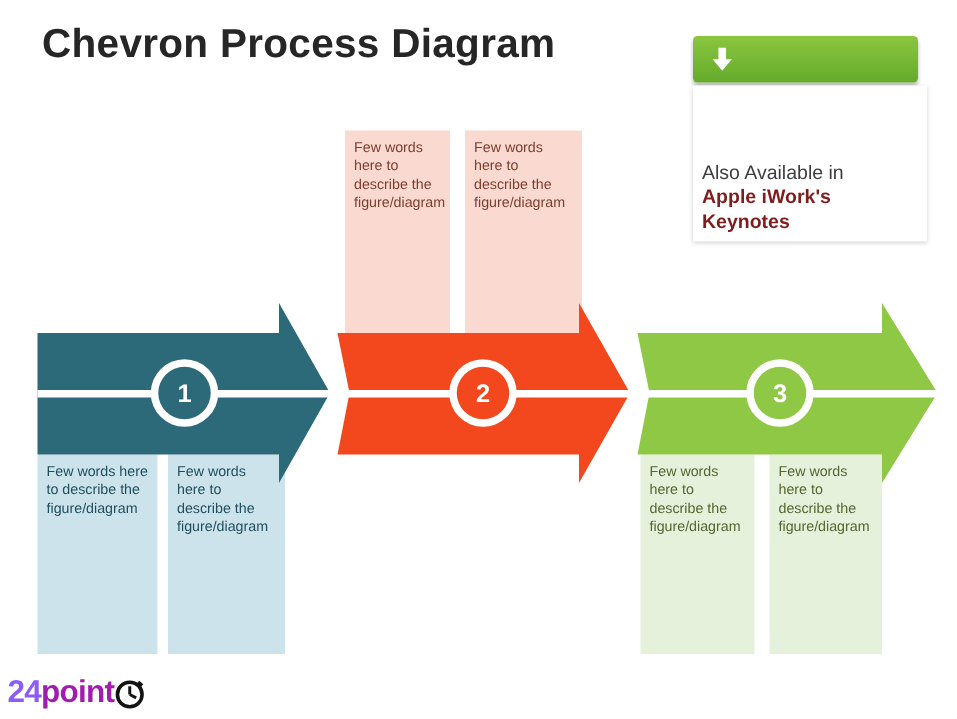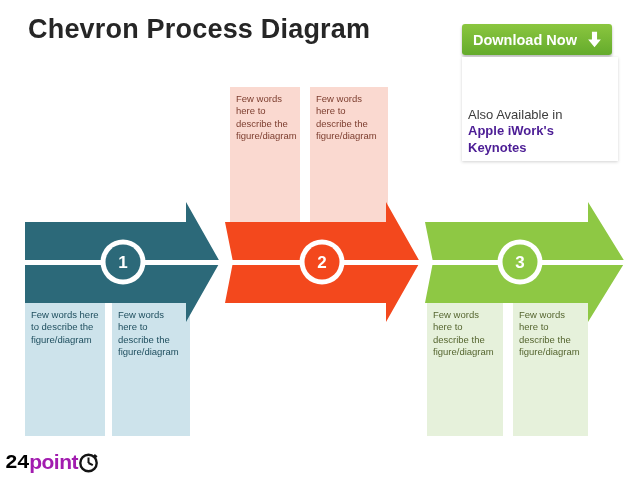--- a/index.html
+++ b/index.html
@@ -12,21 +12,21 @@
 
   
   .dl-btn { position:absolute; left:462px; top:24px; width:150px; height:31px;
             background:linear-gradient(#8BC63F,#64AB2C); border-radius:3px;
             display:flex; align-items:center; padding:0 9px 0 11px;
             box-shadow:0 2px 3px rgba(0,0,0,0.28); cursor:pointer; }
   .dl-btn span { color:#fff; font-weight:bold; font-size:14.5px; flex:1; }
   .avail { position:absolute; left:462px; top:57px; width:156px; background:#fff;
            box-shadow:0 1px 3px rgba(0,0,0,0.18); padding:4px 6px 5px 6px; }
   .avail .l1 { font-size:13px; color:#3d3d3d; line-height:1.25;margin-top:46px; }
-  .avail .l2 { font-size:13px; color:#4c1d95; font-weight:bold; line-height:1.25; }
+  .avail .l2 { font-size:13px; color:#7f1d1d; font-weight:bold; line-height:1.25; }
 
   
   .pbox { position:absolute; font-size:9.5px; line-height:1.3; padding:6px 6px;
           z-index:1; }
   .pink  { background:#FAD9D0; color:#7C3D2E; }
   .blue  { background:#CDE3EB; color:#1E4E5E; }
   .greenb{ background:#E6F1DB; color:#55652F; }
   .pink-1  { left:230px; top:87px;  width:70px; height:143px; }
   .pink-2  { left:310px; top:87px;  width:78px; height:143px; }
   .blue-1  { left:25px;  top:303px; width:80px; height:133px; }
@@ -34,33 +34,32 @@
   .green-1 { left:427px; top:303px; width:76px; height:133px; }
   .green-2 { left:513px; top:303px; width:75px; height:133px; }
 
   .diagram-svg { position:absolute; left:0; top:0; z-index:2; pointer-events:none; }
   .circle-num { font-family:"Liberation Sans","DejaVu Sans",sans-serif;
                 font-weight:bold; font-size:17px; fill:#fff; }
 
   
   .logo { position:absolute; left:5px; top:449px; height:26px; display:flex;
           align-items:center; font-size:21px; font-weight:bold; z-index:3; }
-  .logo .n  { color:#000000; letter-spacing:-0.5px;font-family:Liberation Mono, monospace; }
+  .logo .n  { color:#8b5cf6; letter-spacing:-0.5px; }
   .logo .w  { color:#a21caf; letter-spacing:-0.5px; }
   .logo svg { margin-left:-1px; }
 </style>
 </head>
 <body>
 
 <div class="slide">
 
   <h1 class="page-title">Chevron Process Diagram</h1>
 
   <div class="dl-btn">
-    <span>Download Now</span>
     <svg width="17" height="17" viewBox="0 0 20 20">
       <path d="M7 1 h6 v9 h4.5 L10 19 2.5 10 H7 Z" fill="#ffffff"></path>
     </svg>
   </div>
 
   <div class="avail">
     <div class="l1">Also Available in</div>
     <div class="l2">Apple iWork's Keynotes</div>
   </div>
 

